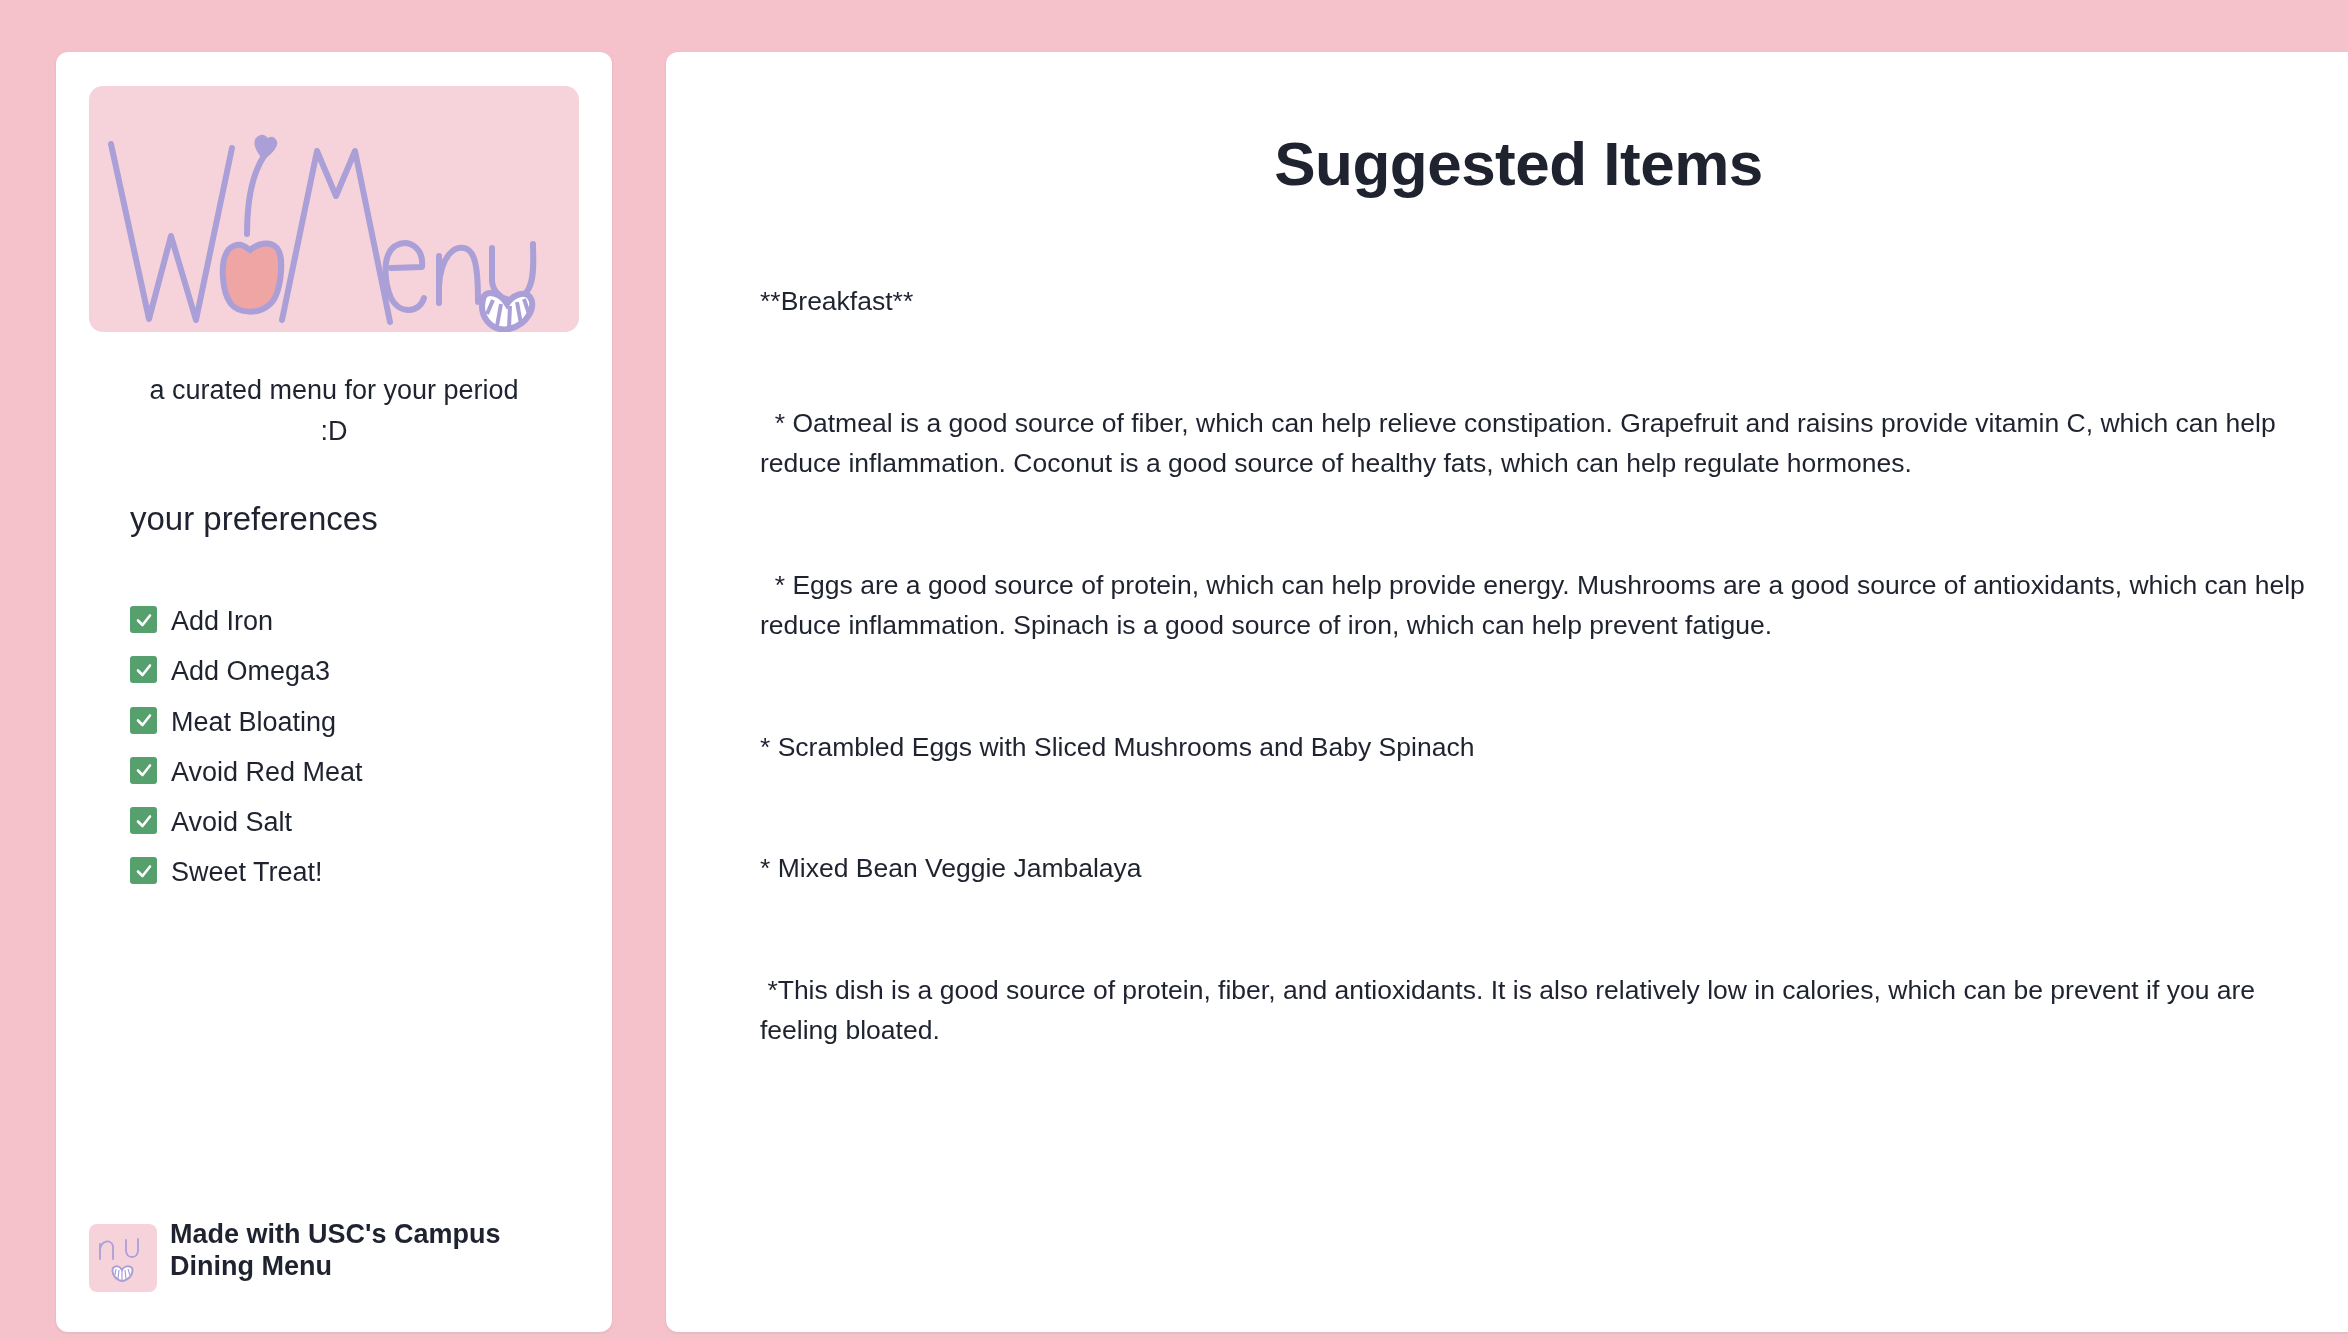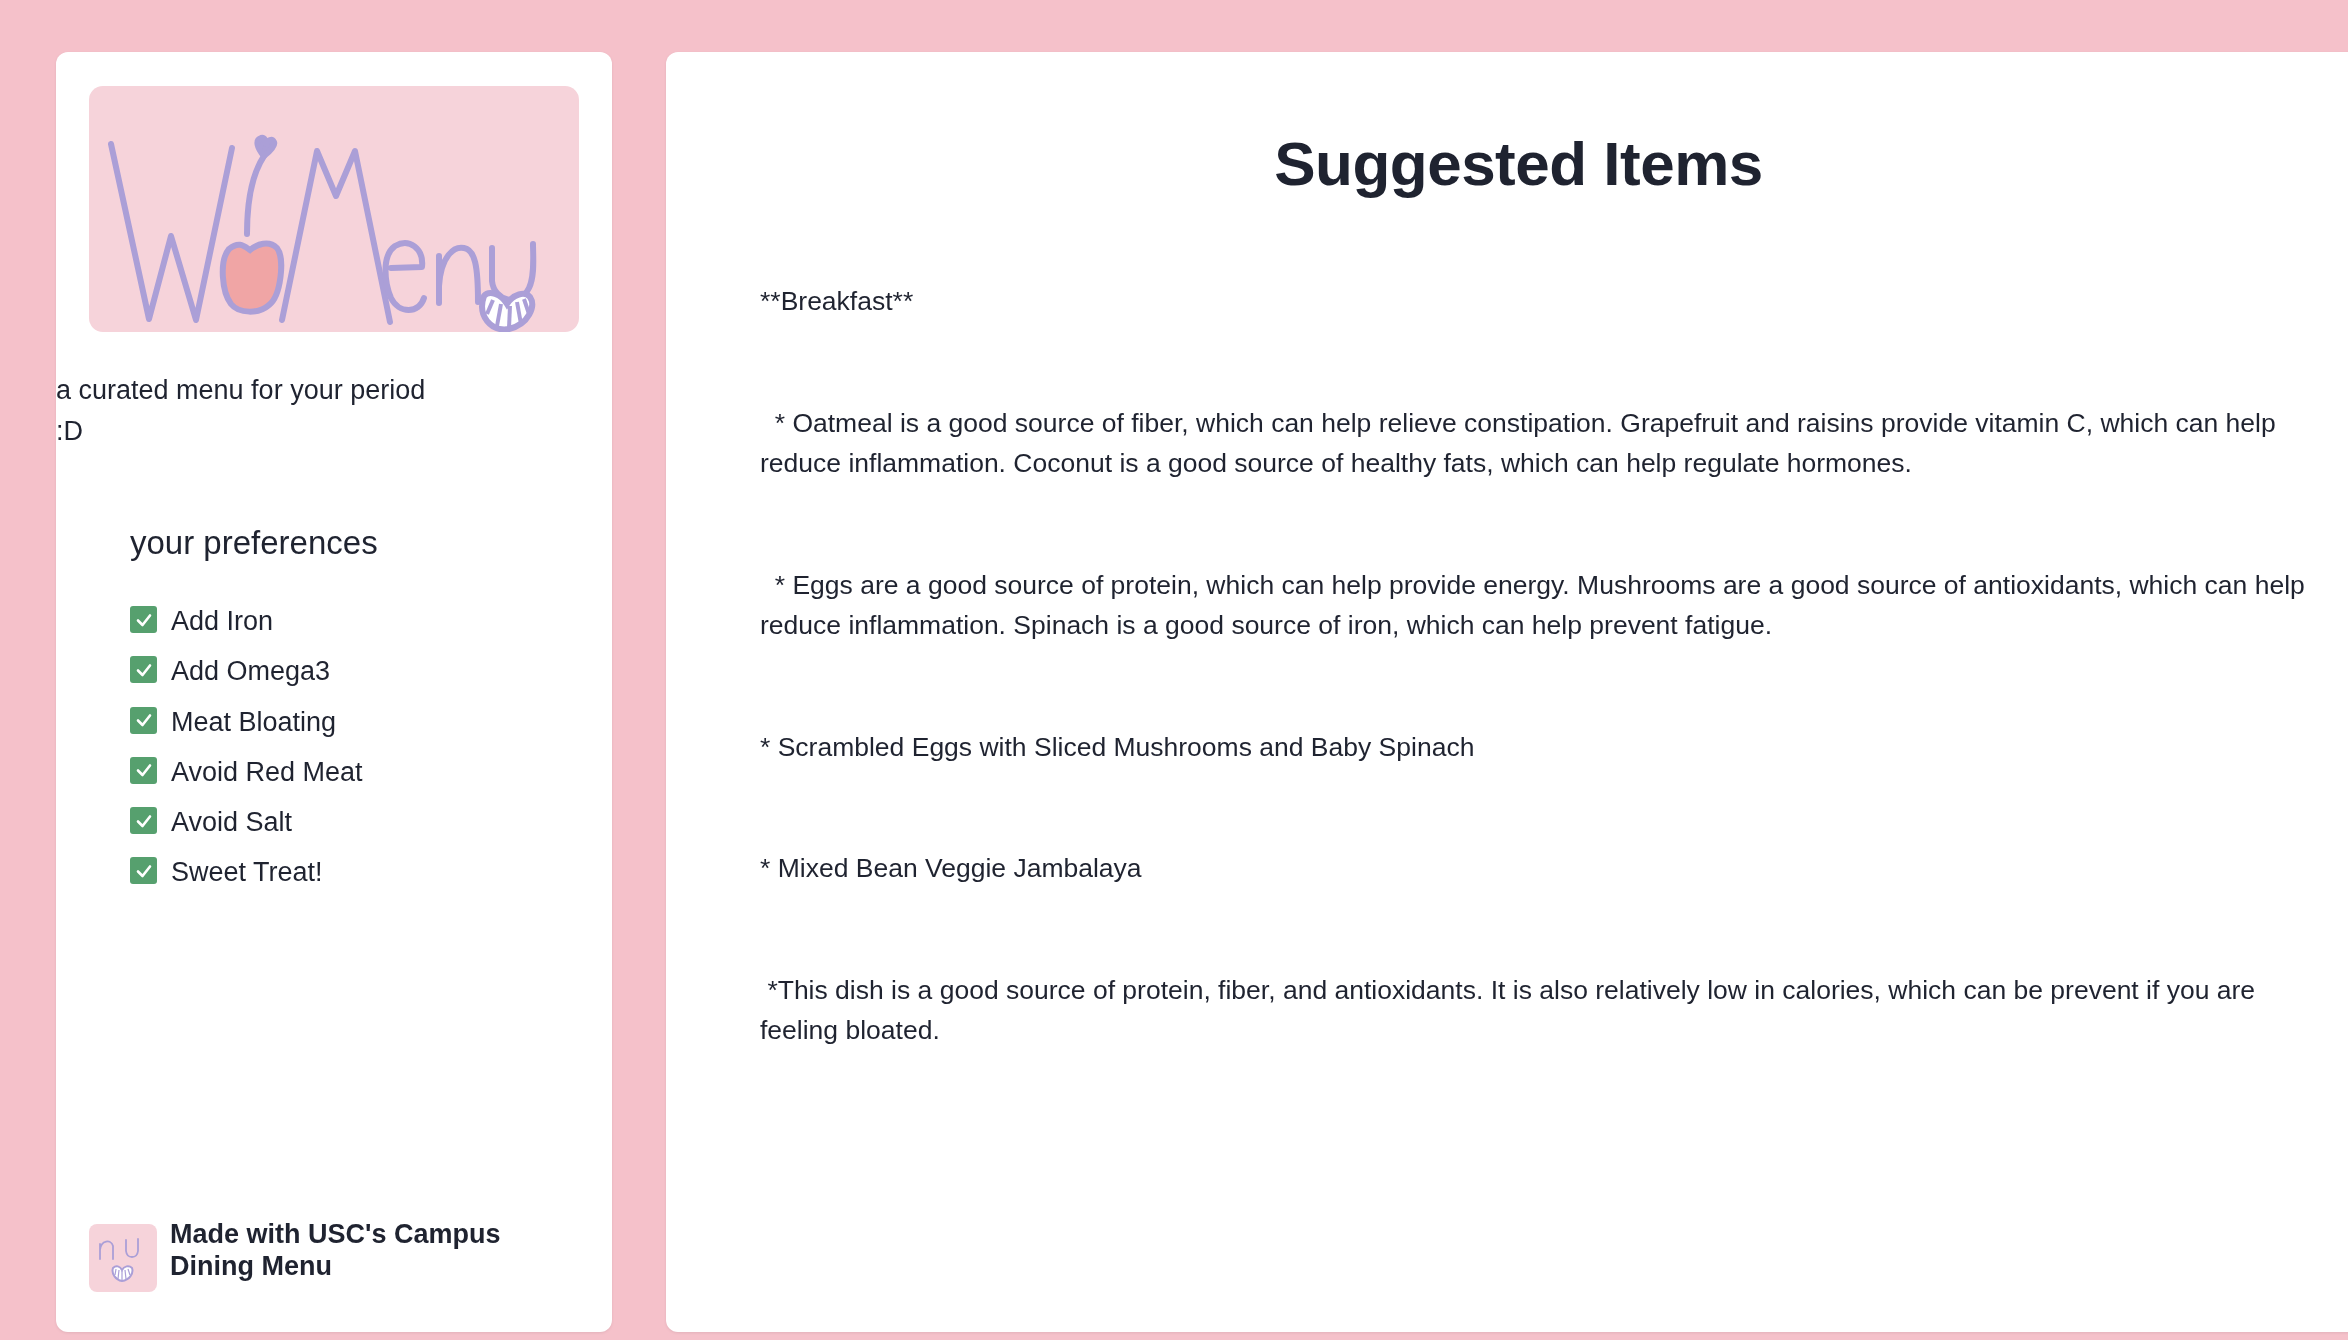--- a/index.html
+++ b/index.html
@@ -33,28 +33,29 @@
       background: #f6d3da;
       border-radius: 14px;
       overflow: hidden;
     }
     .logo-box svg { width: 100%; height: 100%; display: block; }
     .tagline {
       position: absolute;
       left: 0;
       top: 318px;
       width: 100%;
+      text-align: center;
       font-size: 27px;
       line-height: 41px;
       color: #1f2330;
     }
     .prefs-title {
       position: absolute;
       left: 74px;
-      top: 472px;
+      top: 448px;
       font-size: 33px;
       color: #1f2330;
     }
     .prefs-list {
       position: absolute;
       left: 74px;
       top: 578px;
       list-style: none;
     }
     .pref-item {

